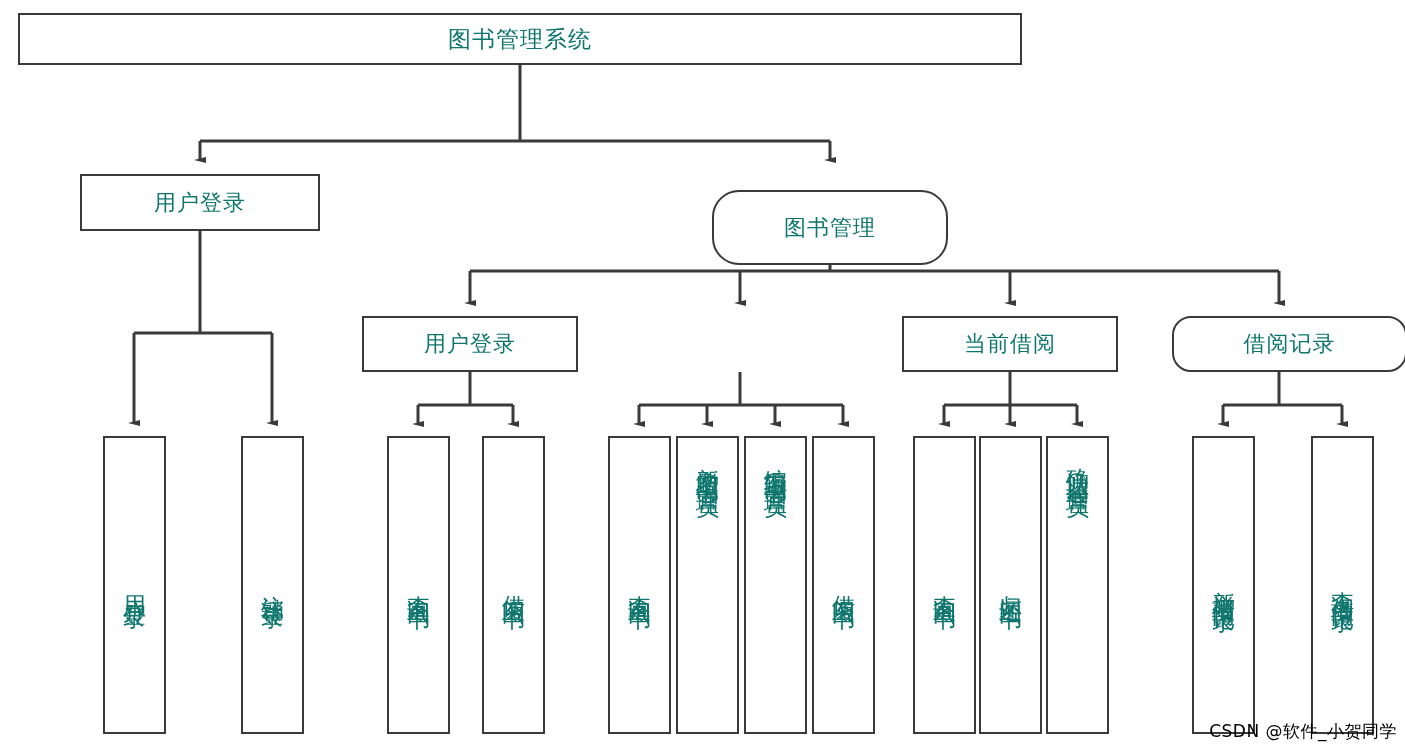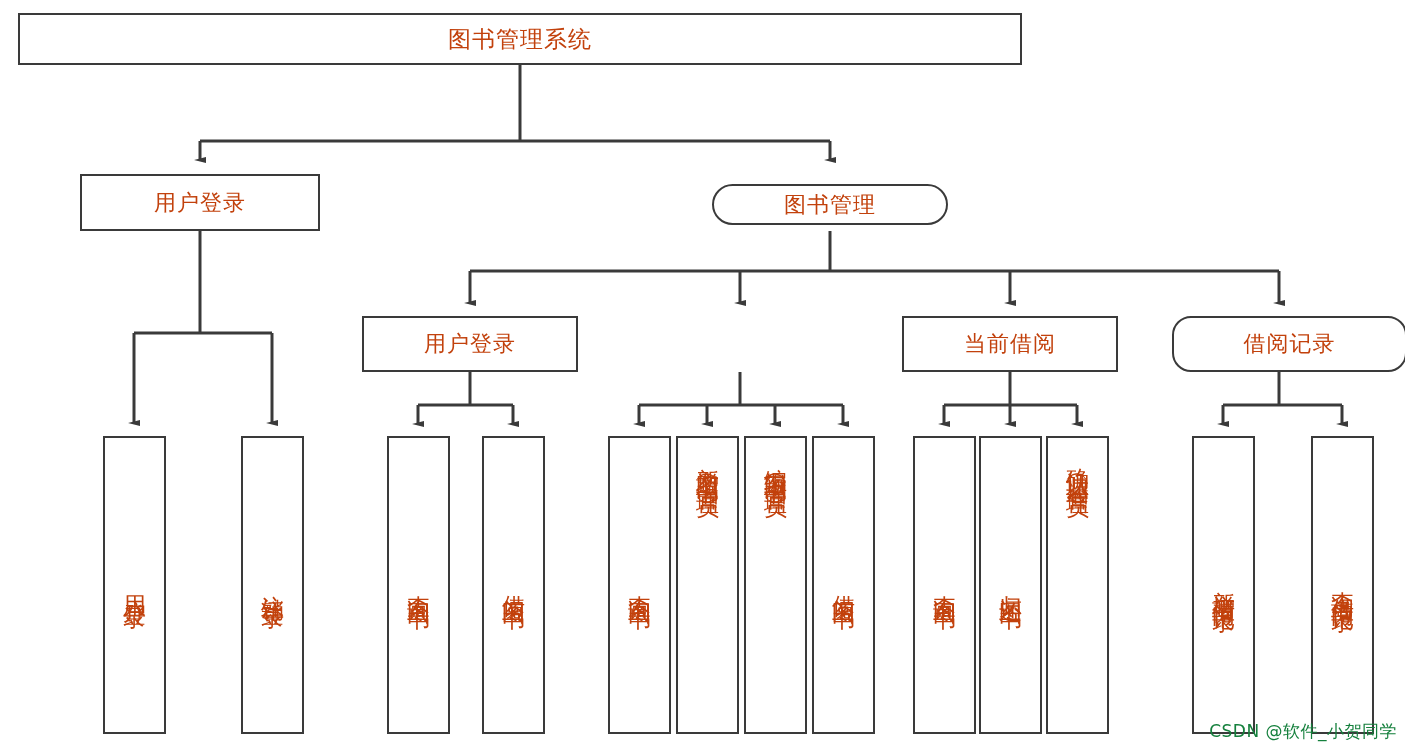--- a/index.html
+++ b/index.html
@@ -24,21 +24,21 @@
     pointer-events: none;
   }
   .node {
     position: absolute;
     box-sizing: border-box;
     border: 2px solid #3a3a3a;
     background: #ffffff;
     display: flex;
     align-items: center;
     justify-content: center;
-    color: #c2410c;
+    color: #0f766e;
   }
   .node-label {
     display: block;
     text-align: center;
     line-height: 1.05;
     white-space: nowrap;
   }
   
   .node.horiz .node-label {
     font-size: 22px;
@@ -64,21 +64,21 @@
   }
   .node.vert.centered {
     align-items: center;
     padding-top: 0;
   }
   .watermark {
     position: absolute;
     right: 8px;
     bottom: 4px;
     font-size: 17px;
-    color: #15803d;
+    color: #000000;
     white-space: nowrap;
     letter-spacing: 0.5px;
   }
 </style>
 </head>
 <body>
 
 <div id="canvas">
 
   <svg class="edges" viewBox="0 0 1405 747">
@@ -131,21 +131,21 @@
     </g>
   </svg>
 
   <div class="node horiz root" style="left:18px; top:13px; width:1004px; height:52px;">
     <span class="node-label">图书管理系统</span>
   </div>
 
   <div class="node horiz" style="left:80px; top:174px; width:240px; height:57px;">
     <span class="node-label">用户登录</span>
   </div>
-  <div class="node horiz" style="left:712px; top:184px; width:236px; height:41px;border-radius:27px;">
+  <div class="node horiz" style="left:712px; top:190px; width:236px; height:75px;border-radius:27px;">
     <span class="node-label">图书管理</span>
   </div>
 
   <div class="node horiz" style="left:362px; top:316px; width:216px; height:56px;">
     <span class="node-label">用户登录</span>
   </div>
   <div class="node horiz" style="left:902px; top:316px; width:216px; height:56px;align-items:center;">
     <span class="node-label">当前借阅</span>
   </div>
   <div class="node horiz" style="left:1172px; top:316px; width:235px; height:56px;border-radius:19px;">

